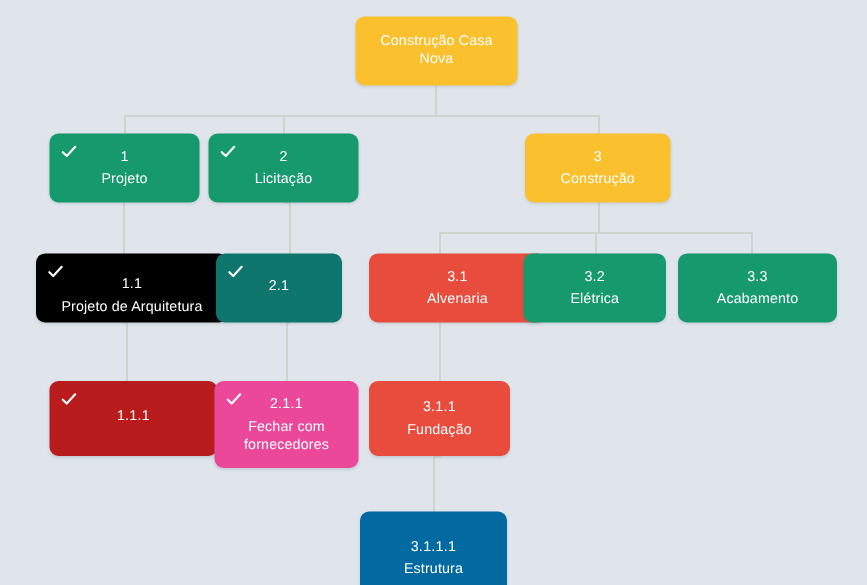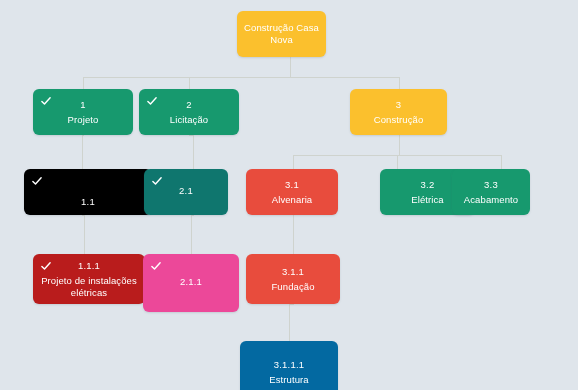--- a/index.html
+++ b/index.html
@@ -83,21 +83,21 @@
         <path d="M193.5 215 V215.5"></path>
         <path d="M193.5 215.5 H191.5 V254"></path>
         <path d="M293.5 215 V215.5"></path>
         <path d="M293.5 215 V254"></path>
         <path d="M293.5 304 V304.5"></path>
         <path d="M293.5 304.5 H289.5 V341"></path>
       </g>
   </svg>
 
   <div id="node-layer">
-      <div class="node hide-check" style="left: 237px; top: 11px; width: 89px; height: 46px; background: rgb(251, 192, 45);">
+      <div class="node hide-check" style="left: 237px; top: 11px; width: 108px; height: 46px; background: rgb(251, 192, 45);">
         <div class="wbs-label">Construção Casa Nova</div>
       </div>
       <div class="node" style="left: 33px; top: 89px; width: 100px; height: 46px; background: rgb(23, 153, 110);">
         <svg class="check-icon" viewBox="0 0 16 16">
           <path d="M2.5 8.6 L6 12 L13.5 3.8" stroke="#ffffff" stroke-width="1.9" stroke-linecap="round" stroke-linejoin="round" fill="none"></path>
         </svg>
         <div class="wbs-code">1</div>
         <div class="wbs-label">Projeto</div>
       </div>
       <div class="node" style="left: 139px; top: 89px; width: 100px; height: 46px; background: rgb(23, 153, 110);">
@@ -109,51 +109,52 @@
       </div>
       <div class="node hide-check" style="left: 350px; top: 89px; width: 97px; height: 46px; background: rgb(251, 192, 45);">
         <div class="wbs-code">3</div>
         <div class="wbs-label">Construção</div>
       </div>
       <div class="node" style="left: 24px; top: 169px; width: 128px; height: 46px; background: #000000; justify-content: flex-end;">
         <svg class="check-icon" viewBox="0 0 16 16">
           <path d="M2.5 8.6 L6 12 L13.5 3.8" stroke="#ffffff" stroke-width="1.9" stroke-linecap="round" stroke-linejoin="round" fill="none"></path>
         </svg>
         <div class="wbs-code">1.1</div>
+        <div class="wbs-label">Projeto de Arquitetura</div>
       </div>
       <div class="node" style="left: 144px; top: 169px; width: 84px; height: 46px; background: #0f766e;">
         <svg class="check-icon" viewBox="0 0 16 16">
           <path d="M2.5 8.6 L6 12 L13.5 3.8" stroke="#ffffff" stroke-width="1.9" stroke-linecap="round" stroke-linejoin="round" fill="none"></path>
         </svg>
         <div class="wbs-code">2.1</div>
       </div>
-      <div class="node hide-check" style="left: 246px; top: 169px; width: 92px; height: 46px; background: rgb(232, 76, 61);">
+      <div class="node hide-check" style="left: 246px; top: 169px; width: 118px; height: 46px; background: rgb(232, 76, 61);">
         <div class="wbs-code">3.1</div>
         <div class="wbs-label">Alvenaria</div>
       </div>
-      <div class="node hide-check" style="left: 349px; top: 169px; width: 95px; height: 46px; background: rgb(23, 153, 110); margin-left: 31px;">
+      <div class="node hide-check" style="left: 349px; top: 169px; width: 95px; height: 46px; background: rgb(23, 153, 110);">
         <div class="wbs-code">3.2</div>
         <div class="wbs-label">Elétrica</div>
       </div>
-      <div class="node hide-check" style="left: 452px; top: 169px; width: 78px; height: 46px; background: rgb(23, 153, 110);">
+      <div class="node hide-check" style="left: 452px; top: 169px; width: 106px; height: 46px; background: rgb(23, 153, 110);">
         <div class="wbs-code">3.3</div>
         <div class="wbs-label">Acabamento</div>
       </div>
       <div class="node" style="left: 33px; top: 254px; width: 112px; height: 50px; background: #b91c1c;">
         <svg class="check-icon" viewBox="0 0 16 16">
           <path d="M2.5 8.6 L6 12 L13.5 3.8" stroke="#ffffff" stroke-width="1.9" stroke-linecap="round" stroke-linejoin="round" fill="none"></path>
         </svg>
         <div class="wbs-code">1.1.1</div>
-        <div class="wbs-label">Projeto de instalações elétricas</div>
       </div>
       <div class="node" style="left: 143px; top: 254px; width: 96px; height: 58px; background: #ec4899;">
         <svg class="check-icon" viewBox="0 0 16 16">
           <path d="M2.5 8.6 L6 12 L13.5 3.8" stroke="#ffffff" stroke-width="1.9" stroke-linecap="round" stroke-linejoin="round" fill="none"></path>
         </svg>
         <div class="wbs-code">2.1.1</div>
+        <div class="wbs-label">Fechar com fornecedores</div>
       </div>
       <div class="node hide-check" style="left: 246px; top: 254px; width: 94px; height: 50px; background: rgb(232, 76, 61); text-align: right;">
         <div class="wbs-code">3.1.1</div>
         <div class="wbs-label">Fundação</div>
       </div>
       <div class="node hide-check" style="left: 240px; top: 341px; width: 98px; height: 63px; background: #0369a1;">
         <div class="wbs-code">3.1.1.1</div>
         <div class="wbs-label">Estrutura</div>
       </div>
     </div>

